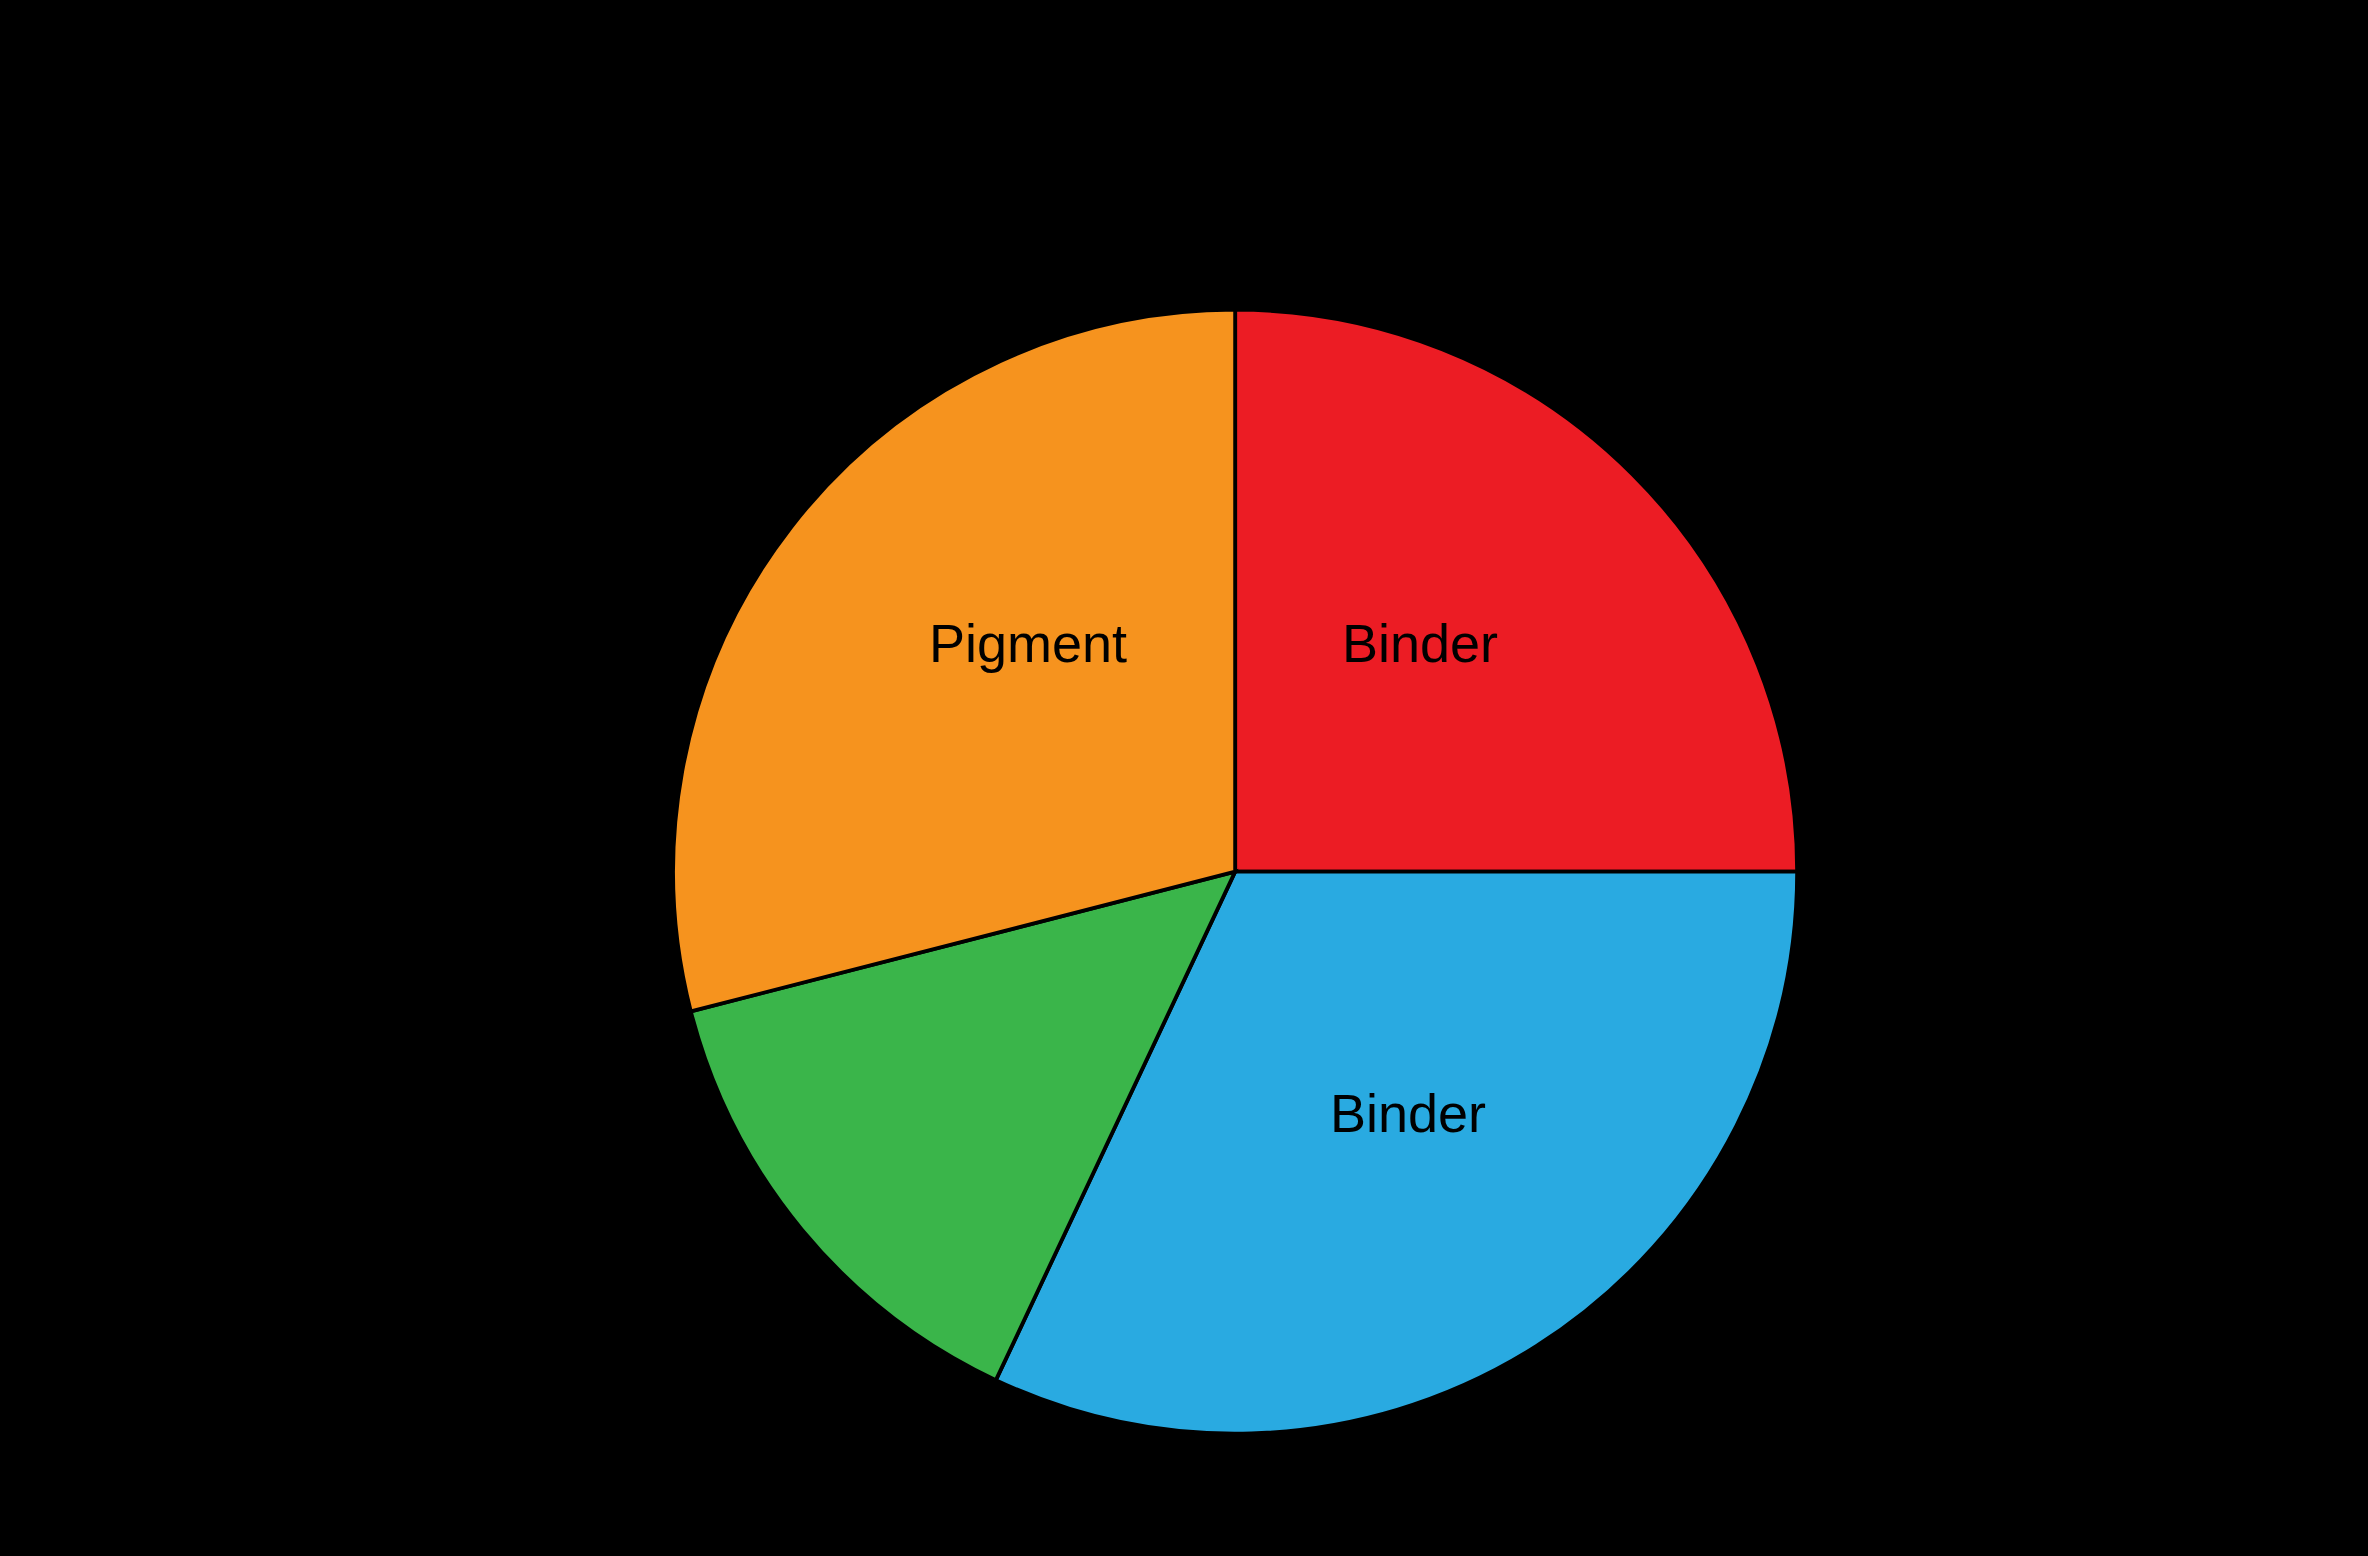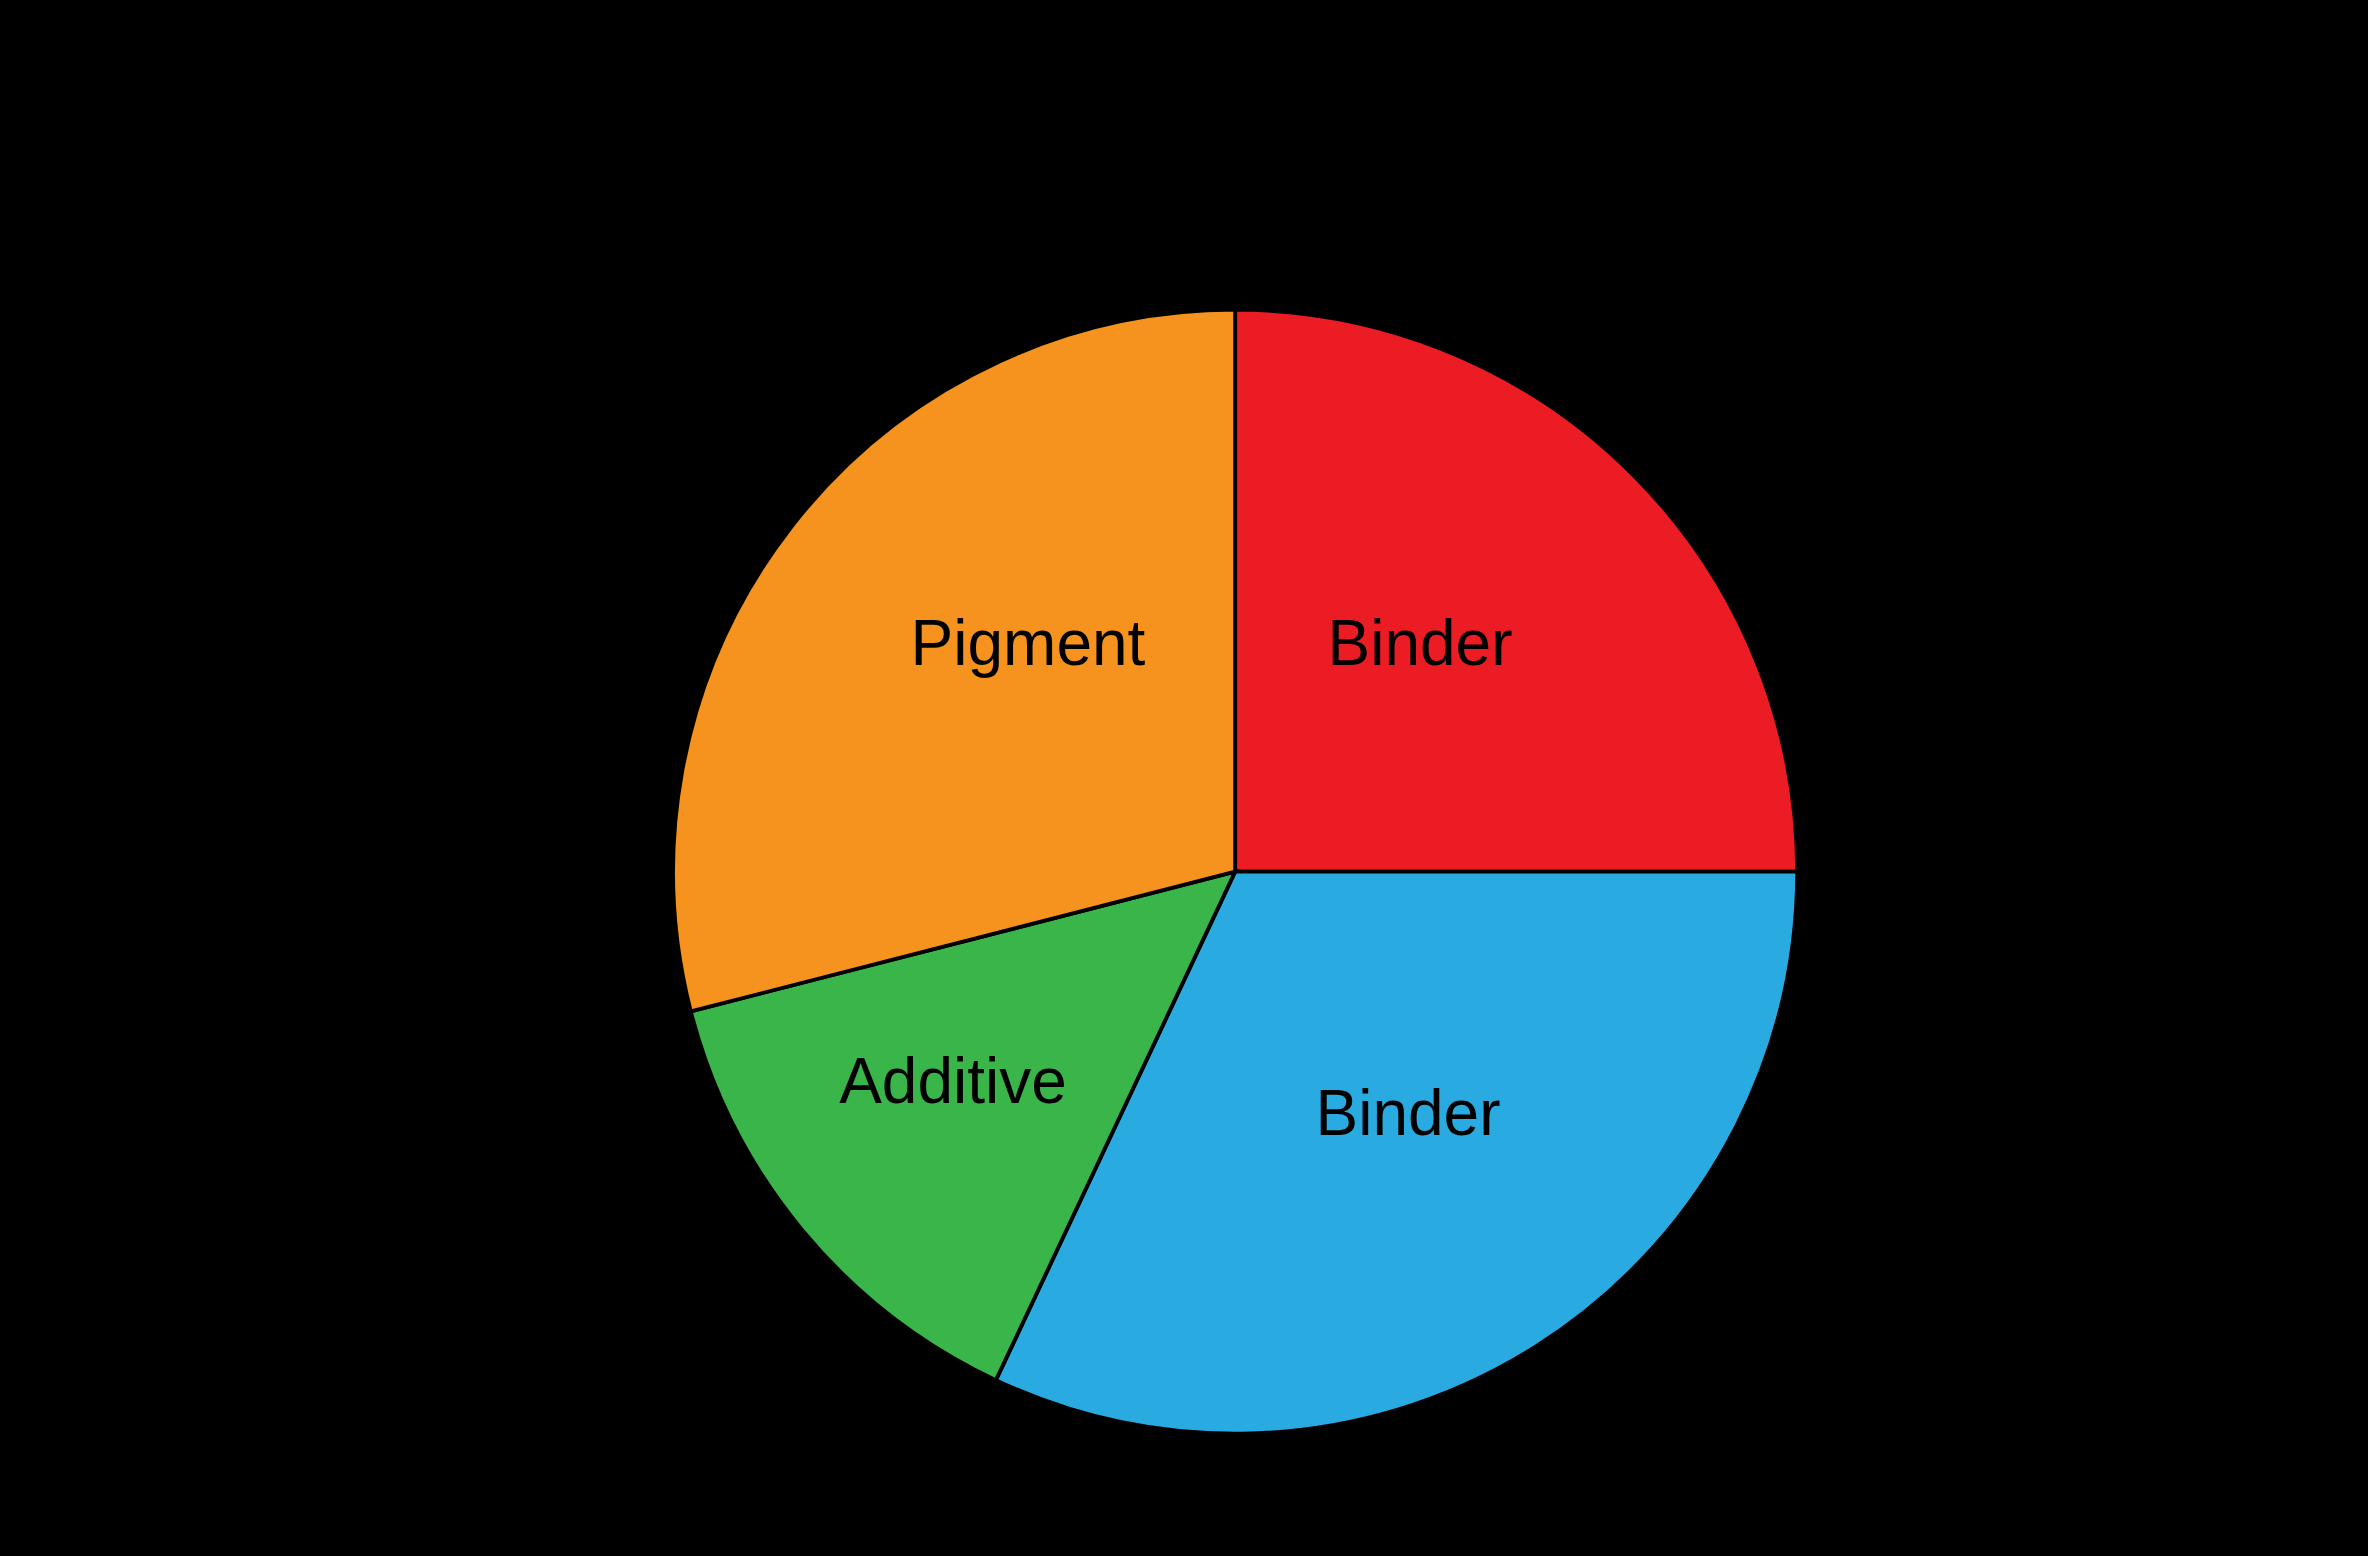--- a/index.html
+++ b/index.html
@@ -18,21 +18,21 @@
   .canvas svg {
     position: absolute;
     left: 0;
     top: 0;
     width: 2369px;
     height: 1556px;
   }
   .slice-label {
     position: absolute;
     transform: translate(-50%, -50%);
-    font-size: 64px;
+    font-size: 54px;
     font-weight: 400;
     color: #000000;
     white-space: nowrap;
     letter-spacing: 0px;
     line-height: 1;
     user-select: none;
   }
   .label-binder   { left: 1401px; top: 643px; margin-left: 19px;  }
   .label-pigment  { left: 1028px; top: 643px;  }
   .label-additive { left: 953px;  top: 1081px; }
@@ -48,17 +48,16 @@
         <path d="M 1292 912 L 1880.00 912.00 A 588 588 0 0 1 1041.64 1444.04 Z" fill="#29AAE1" stroke="#000000" stroke-width="4"></path>
         <path d="M 1292 912 L 1041.64 1444.04 A 588 588 0 0 1 722.47 1058.23 Z" fill="#3AB54A" stroke="#000000" stroke-width="4"></path>
         <path d="M 1292 912 L 722.47 1058.23 A 588 588 0 0 1 1292.00 324.00 Z" fill="#F6931E" stroke="#000000" stroke-width="4"></path>
       </g>
   </svg>
 
   <div class="slice-label label-binder">Binder</div>
 
   <div class="slice-label label-diluent">Binder</div>
 
-  <div class="slice-label label-additive">Additive</div>
 
   <div class="slice-label label-pigment">Pigment</div>
 </div>
 
 
 </body></html>

